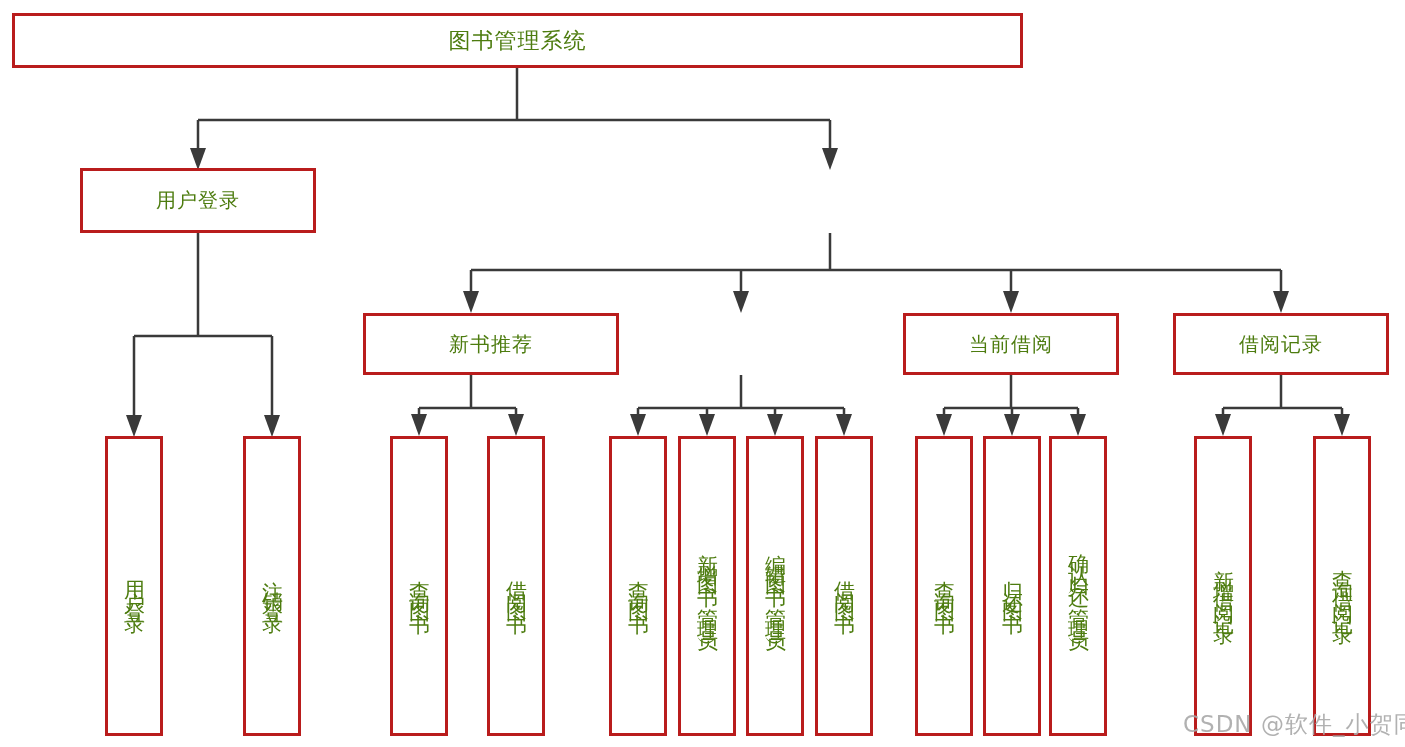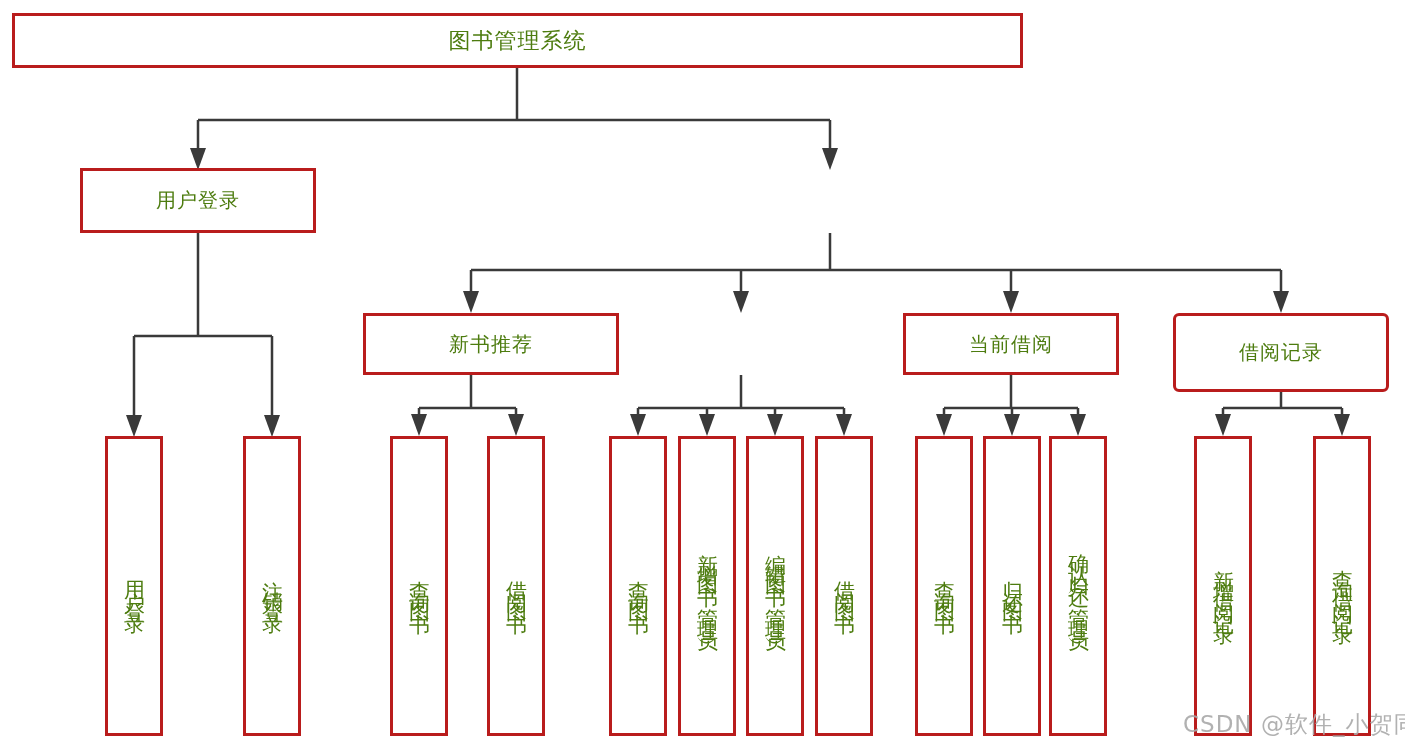--- a/index.html
+++ b/index.html
@@ -111,21 +111,21 @@
   <div class="box hbox" style="left:80px; top:168px; width:236px; height:65px;">
     <span>用户登录</span>
   </div>
 
   <div class="box hbox" style="left:363px; top:313px; width:256px; height:62px;">
     <span>新书推荐</span>
   </div>
   <div class="box hbox" style="left:903px; top:313px; width:216px; height:62px;">
     <span>当前借阅</span>
   </div>
-  <div class="box hbox" style="left:1173px; top:313px; width:216px; height:79px;border-radius:6px;">
+  <div class="box hbox" style="left:1173px; top:313px; width:216px; height:62px;">
     <span>借阅记录</span>
   </div>
 
   <div class="box vbox" style="left:105px; top:436px; width:58px; height:300px;">
     <span>用户登录</span>
   </div>
   <div class="box vbox" style="left:243px; top:436px; width:58px; height:300px;">
     <span>注销登录</span>
   </div>
 

